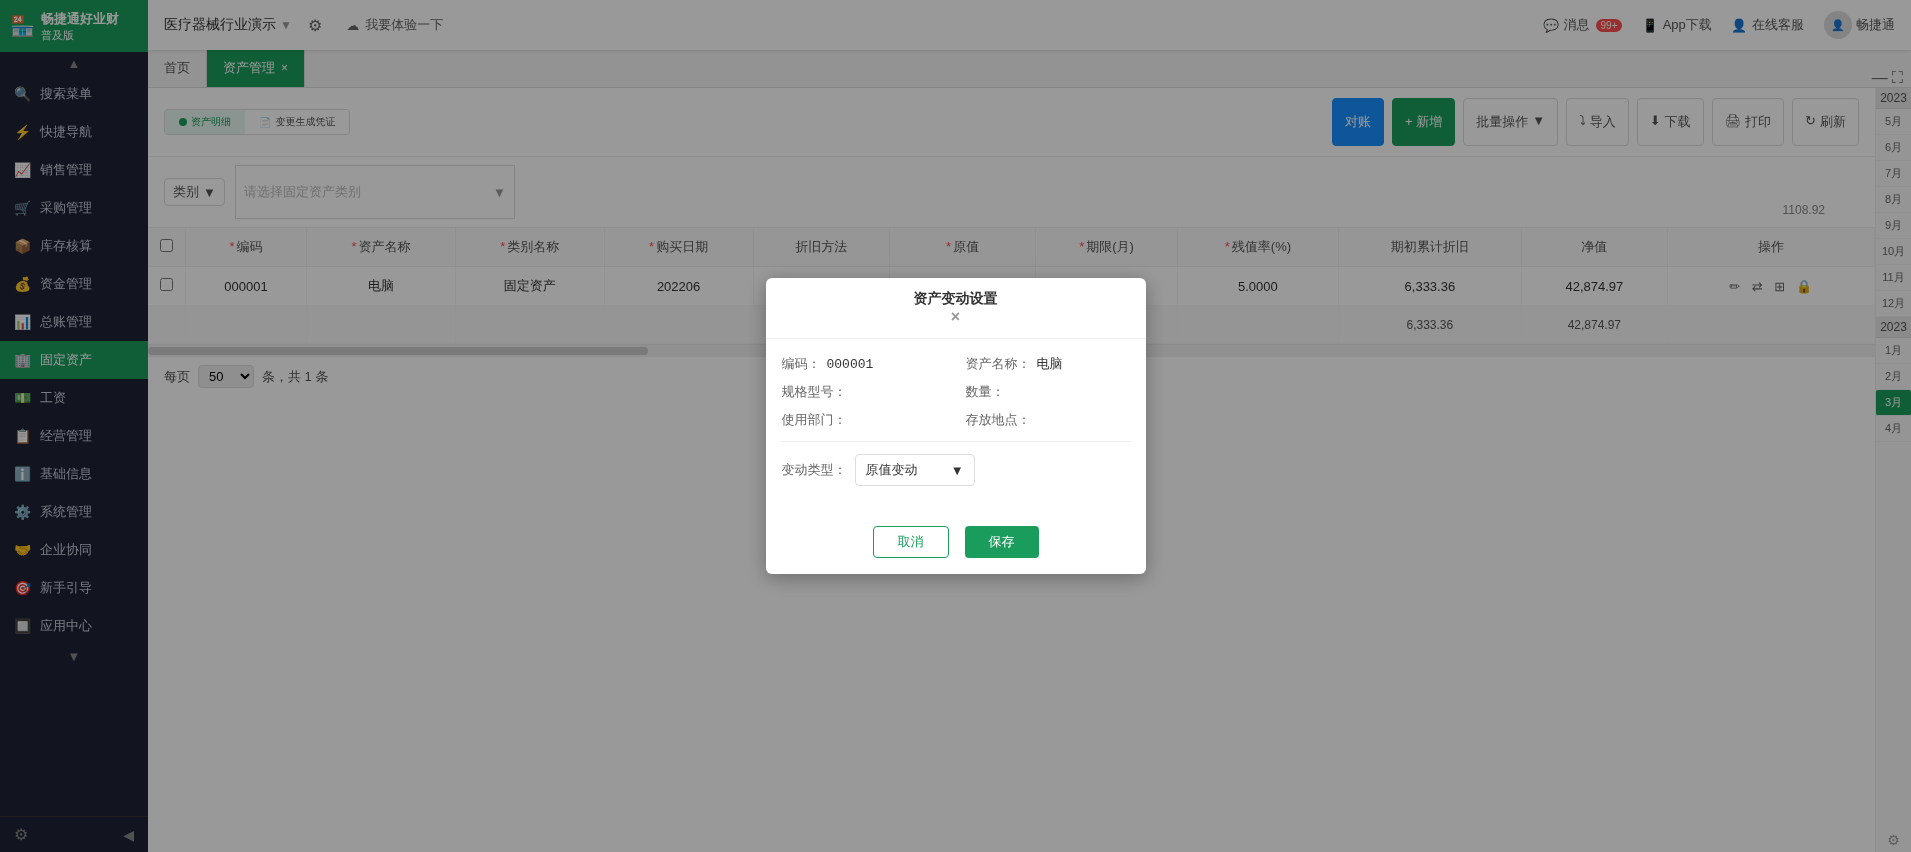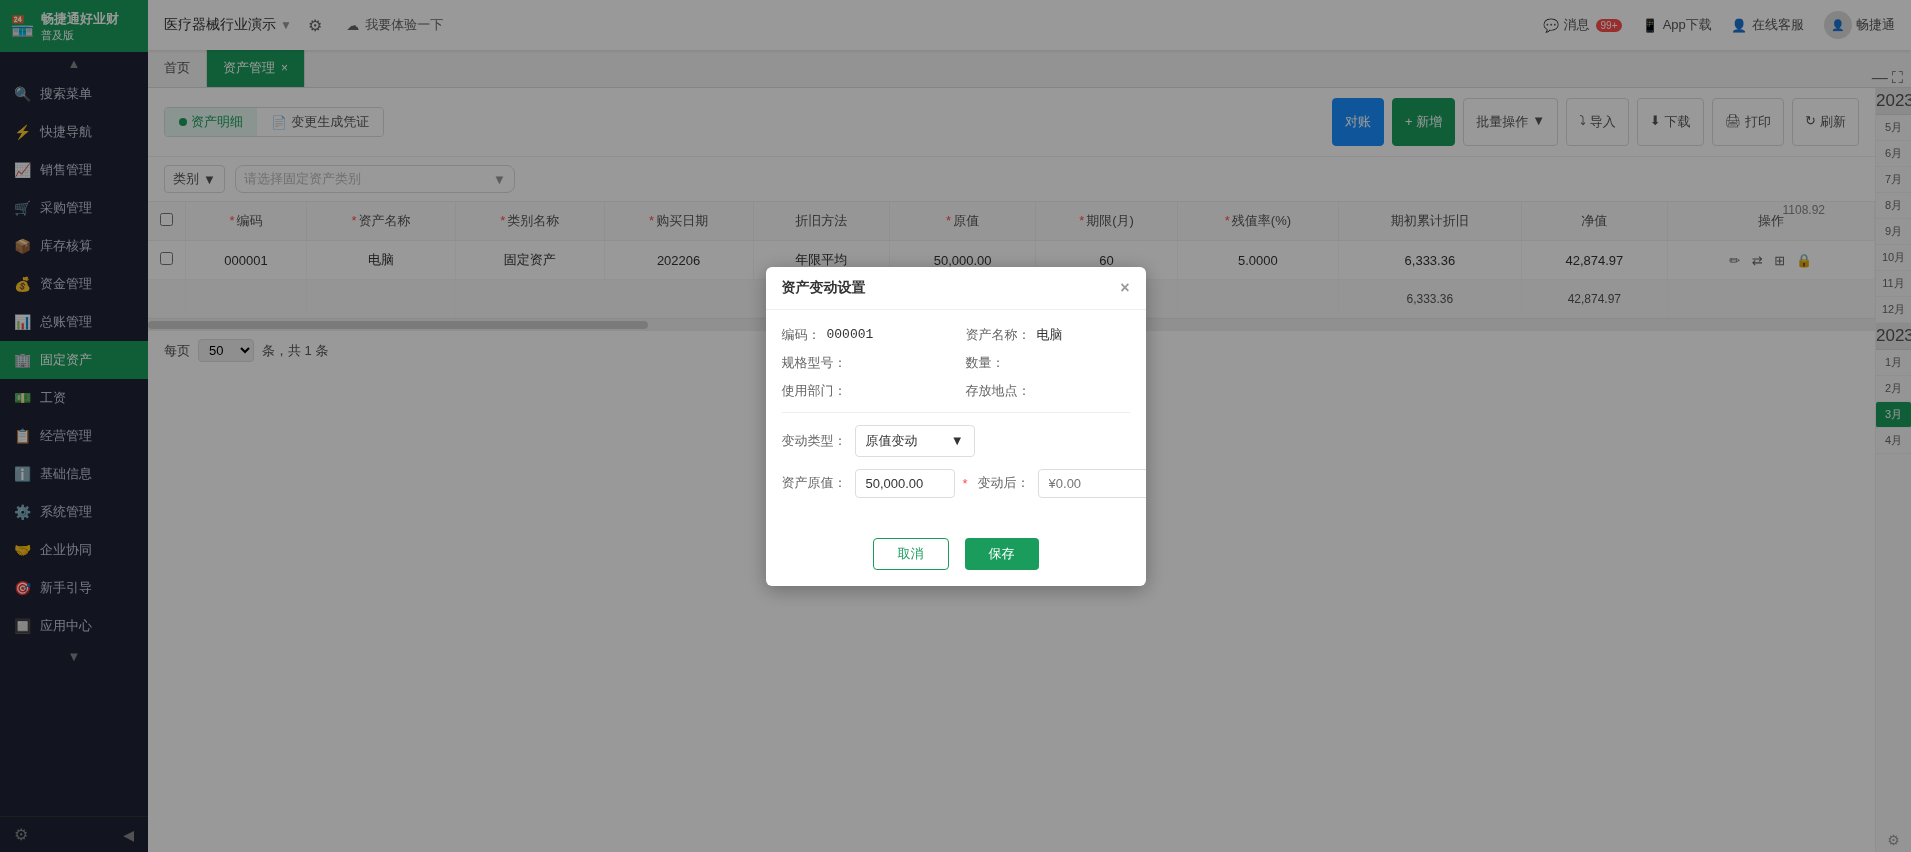--- a/index.html
+++ b/index.html
@@ -197,21 +197,21 @@
       color: #666;
     }
     .cal-item.active-month {
       background: #1a9d5c;
       color: white;
       border-radius: 2px;
     }
     .cal-year {
       background: #e8e8e8;
       color: #555;
-      font-size: 17px;
+      font-size: 12px;
       width: 100%;
       text-align: center;
       padding: 3px 0;
       border-bottom: 1px solid #ddd;
     }
 
     
     .toolbar {
       display: flex;
       align-items: center;
@@ -221,21 +221,21 @@
       background: white;
     }
     .tab-switch {
       display: flex;
       border: 1px solid #ddd;
       border-radius: 4px;
       overflow: hidden;
     }
     .tab-switch-item {
       padding: 5px 14px;
-      font-size: 13px;
+      font-size: 10px;
       cursor: pointer;
       display: flex;
       align-items: center;
       gap: 4px;
       color: #555;
       background: white;
     }
     .tab-switch-item.active {
       background: #e6f7f0;
       color: #1a9d5c;
@@ -275,22 +275,22 @@
       font-size: 13px;
       color: #555;
       background: white;
       cursor: pointer;
       display: flex;
       align-items: center;
       gap: 4px;
     }
     .filter-input {
       border: 1px solid #ddd;
-      border-radius: 8px;
-      padding: 4px 8px;
+      border-radius: 0;
+      padding: 17px 8px;
       font-size: 13px;
       color: #999;
       flex: 1;
       max-width: 280px;
       display: flex;
       align-items: center;
       gap: 4px;
     }
 
     
@@ -368,20 +368,21 @@
     }
     .modal-header {
       display: flex;
       align-items: center;
       justify-content: space-between;
       padding: 12px 16px;
       border-bottom: 1px solid #eee;
       font-size: 14px;
       font-weight: bold;
       color: #333;
+      flex-direction: column;
     }
     .modal-close { cursor: pointer; color: #999; font-size: 16px; }
     .modal-body { padding: 16px; }
     .modal-row {
       display: flex;
       gap: 20px;
       margin-bottom: 10px;
       align-items: center;
       font-family: Liberation Mono, monospace;
     }
@@ -806,26 +807,19 @@
       <hr class="modal-divider">
 
       <div class="modal-select-row">
         <span class="modal-label">变动类型：</span>
         <div class="modal-select-box">
           <span>原值变动</span>
           <span style="margin-left:auto;">▼</span>
         </div>
       </div>
 
-      <div class="modal-input-row">
-        <span class="modal-label">资产原值：</span>
-        <input type="text" class="modal-input" value="50,000.00" style="">
-        <span class="required-star">*</span>
-        <span class="modal-label">变动后：</span>
-        <input type="text" class="modal-input-after" placeholder="¥0.00" style="">
-      </div>
     </div>
     <div class="modal-footer">
       <button class="btn-cancel">取消</button>
       <button class="btn-save">保存</button>
     </div>
   </div>
 </div>
 
 </body></html>

